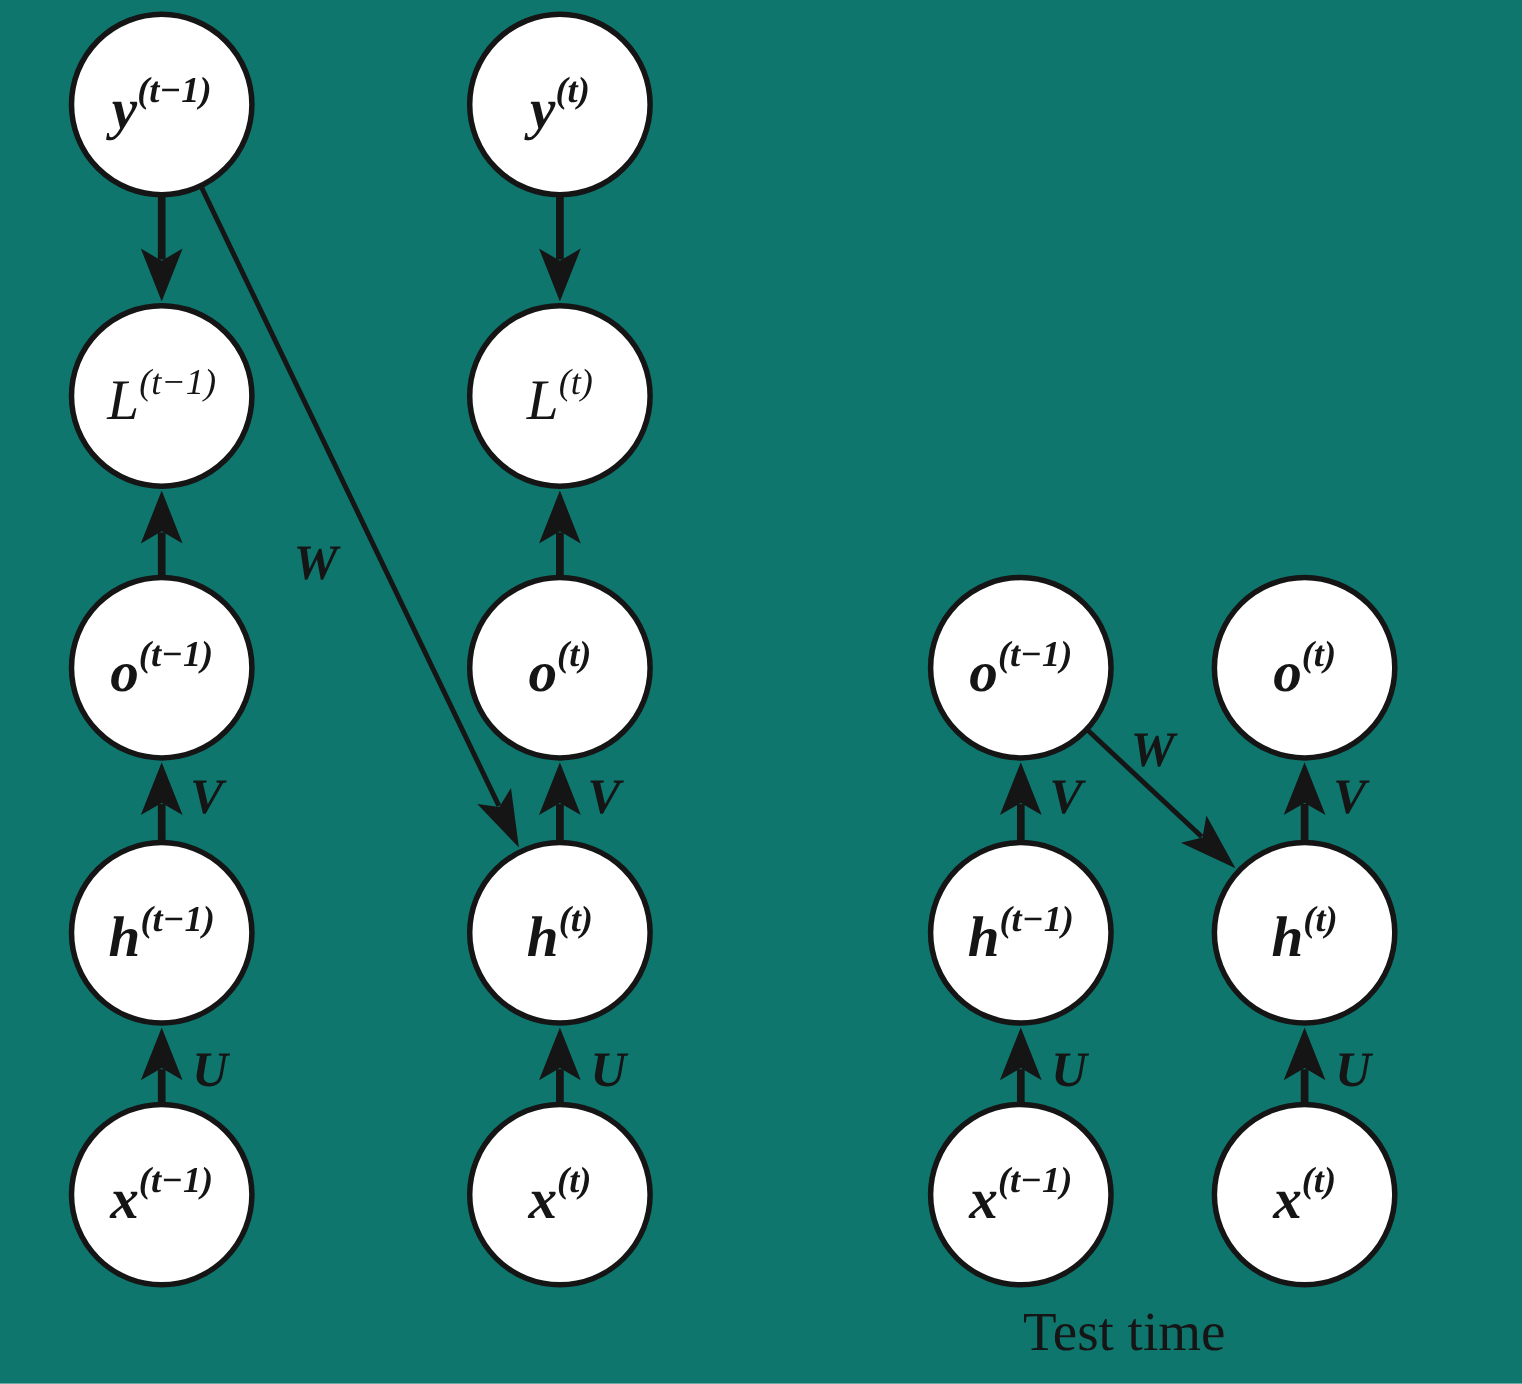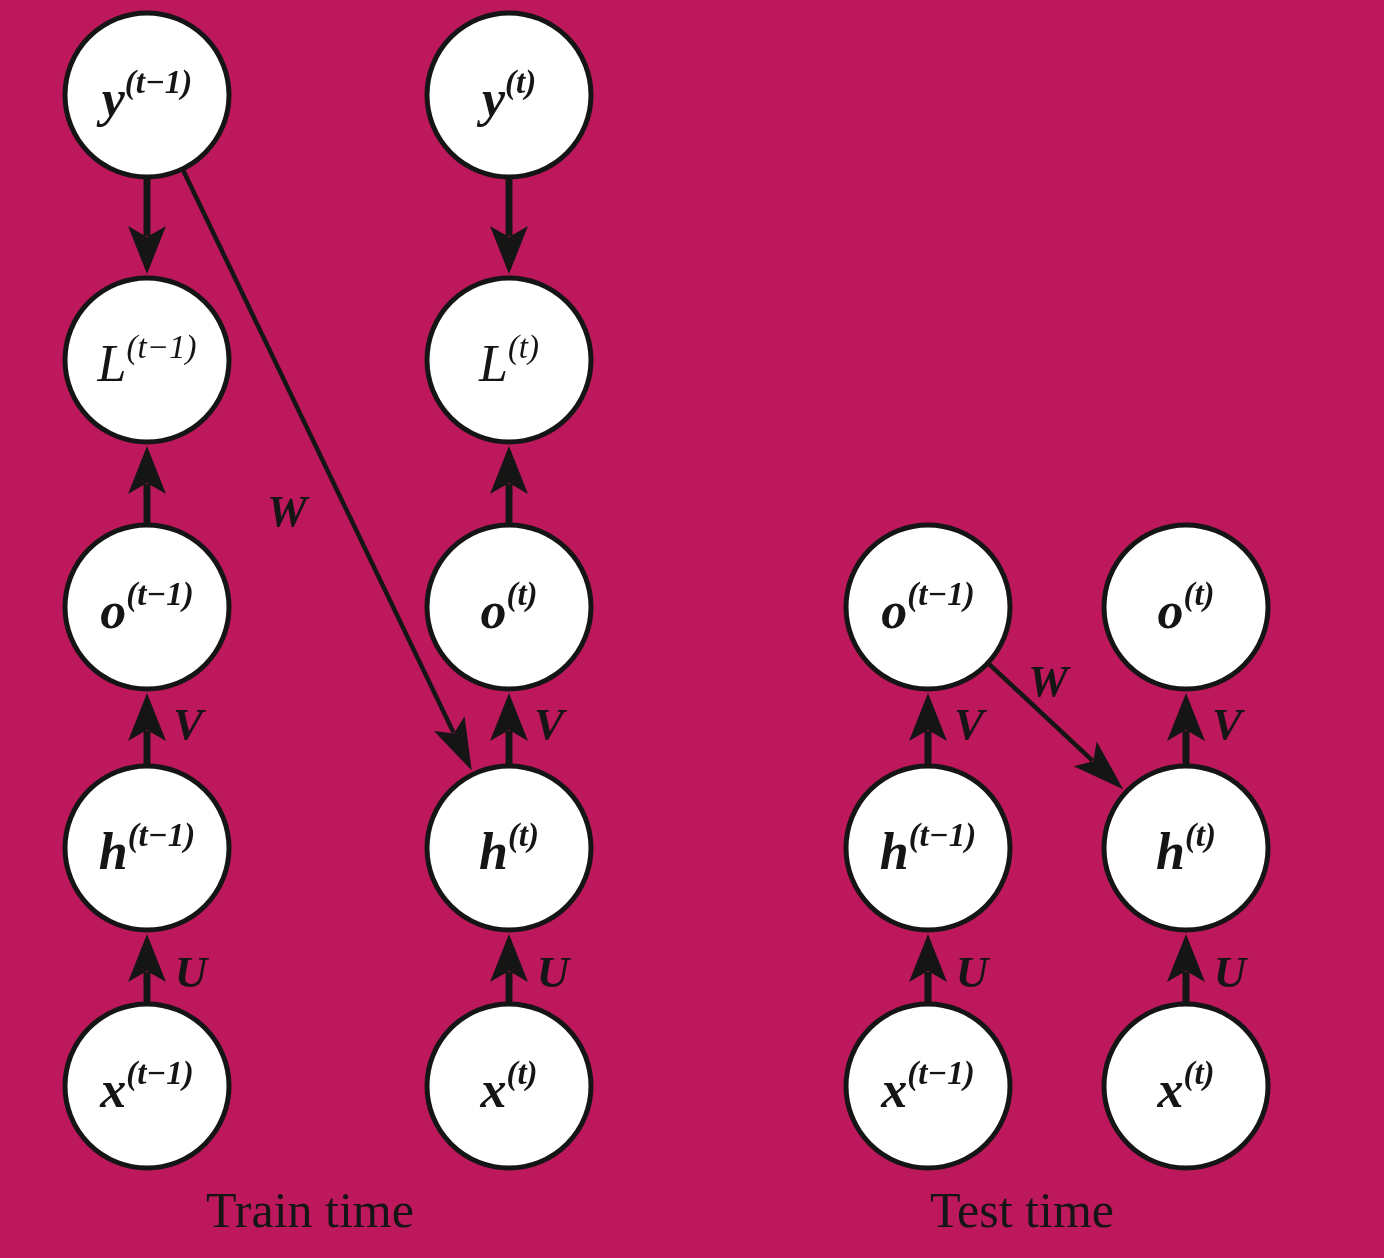--- a/index.html
+++ b/index.html
@@ -1,20 +1,20 @@
 <!DOCTYPE html>
 <html><head>
 <meta charset="utf-8">
 <style>
   html, body { margin: 0; padding: 0; background: #ffffff; }
   .stage {
     position: relative;
     width: 1384px;
     height: 1258px;
-    background: #be185d;
+    background: #0f766e;
     overflow: hidden;
     font-family: "Liberation Serif", serif;
   }
   .stage svg { position: absolute; left: 0; top: 0; }
   .caption {
     position: absolute;
     transform: translateX(-50%);
     font-family: "Liberation Serif", serif;
     font-size: 50px;
     color: #151515;
@@ -113,17 +113,16 @@
         <text x="553" y="972" fill="#151515" font-family="&quot;Liberation Serif&quot;, serif" font-style="italic" font-weight="bold" font-size="45" text-anchor="middle" dominant-baseline="central">U</text>
         <text x="287" y="511" fill="#151515" font-family="&quot;Liberation Serif&quot;, serif" font-style="italic" font-weight="bold" font-size="45" text-anchor="middle" dominant-baseline="central">W</text>
         <text x="969" y="724" fill="#151515" font-family="&quot;Liberation Serif&quot;, serif" font-style="italic" font-weight="bold" font-size="45" text-anchor="middle" dominant-baseline="central">V</text>
         <text x="1227" y="724" fill="#151515" font-family="&quot;Liberation Serif&quot;, serif" font-style="italic" font-weight="bold" font-size="45" text-anchor="middle" dominant-baseline="central">V</text>
         <text x="972" y="972" fill="#151515" font-family="&quot;Liberation Serif&quot;, serif" font-style="italic" font-weight="bold" font-size="45" text-anchor="middle" dominant-baseline="central">U</text>
         <text x="1230" y="972" fill="#151515" font-family="&quot;Liberation Serif&quot;, serif" font-style="italic" font-weight="bold" font-size="45" text-anchor="middle" dominant-baseline="central">U</text>
         <text x="1048" y="681" fill="#151515" font-family="&quot;Liberation Serif&quot;, serif" font-style="italic" font-weight="bold" font-size="45" text-anchor="middle" dominant-baseline="central">W</text>
       </g>
   </svg>
 
-  <div class="caption caption-train">Train time</div>
 
   <div class="caption caption-test">Test time</div>
 
 </div>
 
 </body></html>

